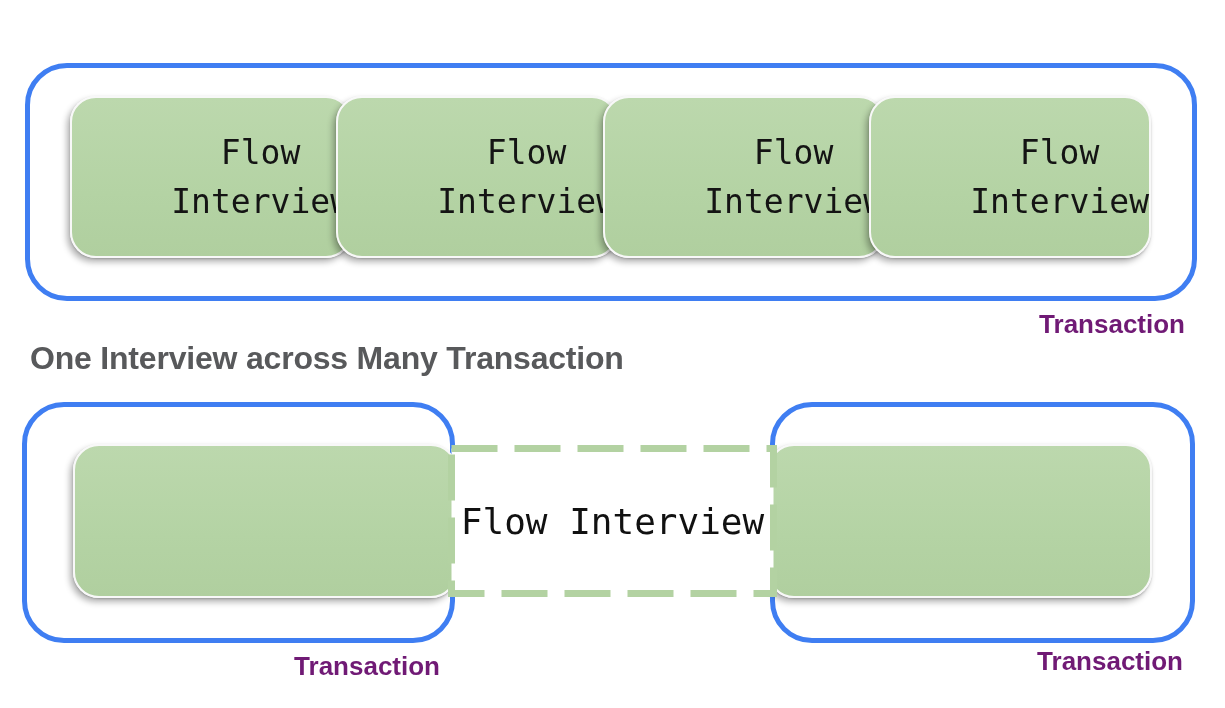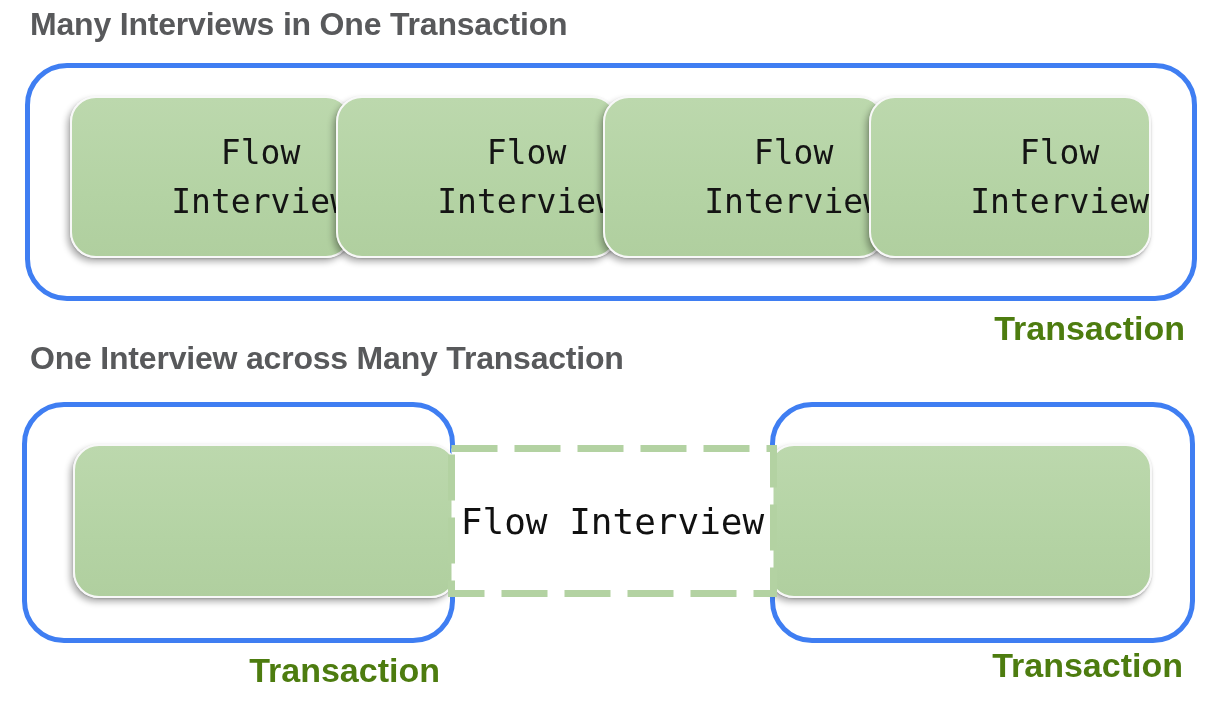--- a/index.html
+++ b/index.html
@@ -40,23 +40,23 @@
   }
   .flow-text{
     font-family:"DejaVu Sans Mono", monospace;
     font-size:33px;
     line-height:1.5;
     color:#141414;
     white-space:pre-line;
   }
   .transaction-label{
     position:absolute;
-    font-size:34px;
+    font-size:26px;
     font-weight:700;
-    color:#4d7c0f;
+    color:#701a75;
     white-space:nowrap;
   }
   .dashed-svg{
     position:absolute;
     left:448px;top:445px;
     z-index:6;
   }
   .dashed-label{
     position:absolute;
     left:448px;top:445px;
@@ -86,21 +86,20 @@
   .t-left{top:651px;right:785px;}
   .t-right{top:646px;right:42px;}
   .h1a{left:30px;top:6px;}
   .h1b{left:30px;top:340px;}
 </style>
 </head>
 <body>
 
 <div class="canvas">
 
-  <h1 class="heading h1a">Many Interviews in One Transaction</h1>
 
   <div class="blue-rect blue-top"></div>
 
   <div class="green-box fb fb1">
     <span class="flow-text">Flow
 Interview</span>
   </div>
   <div class="green-box fb fb2">
     <span class="flow-text">Flow
 Interview</span>

